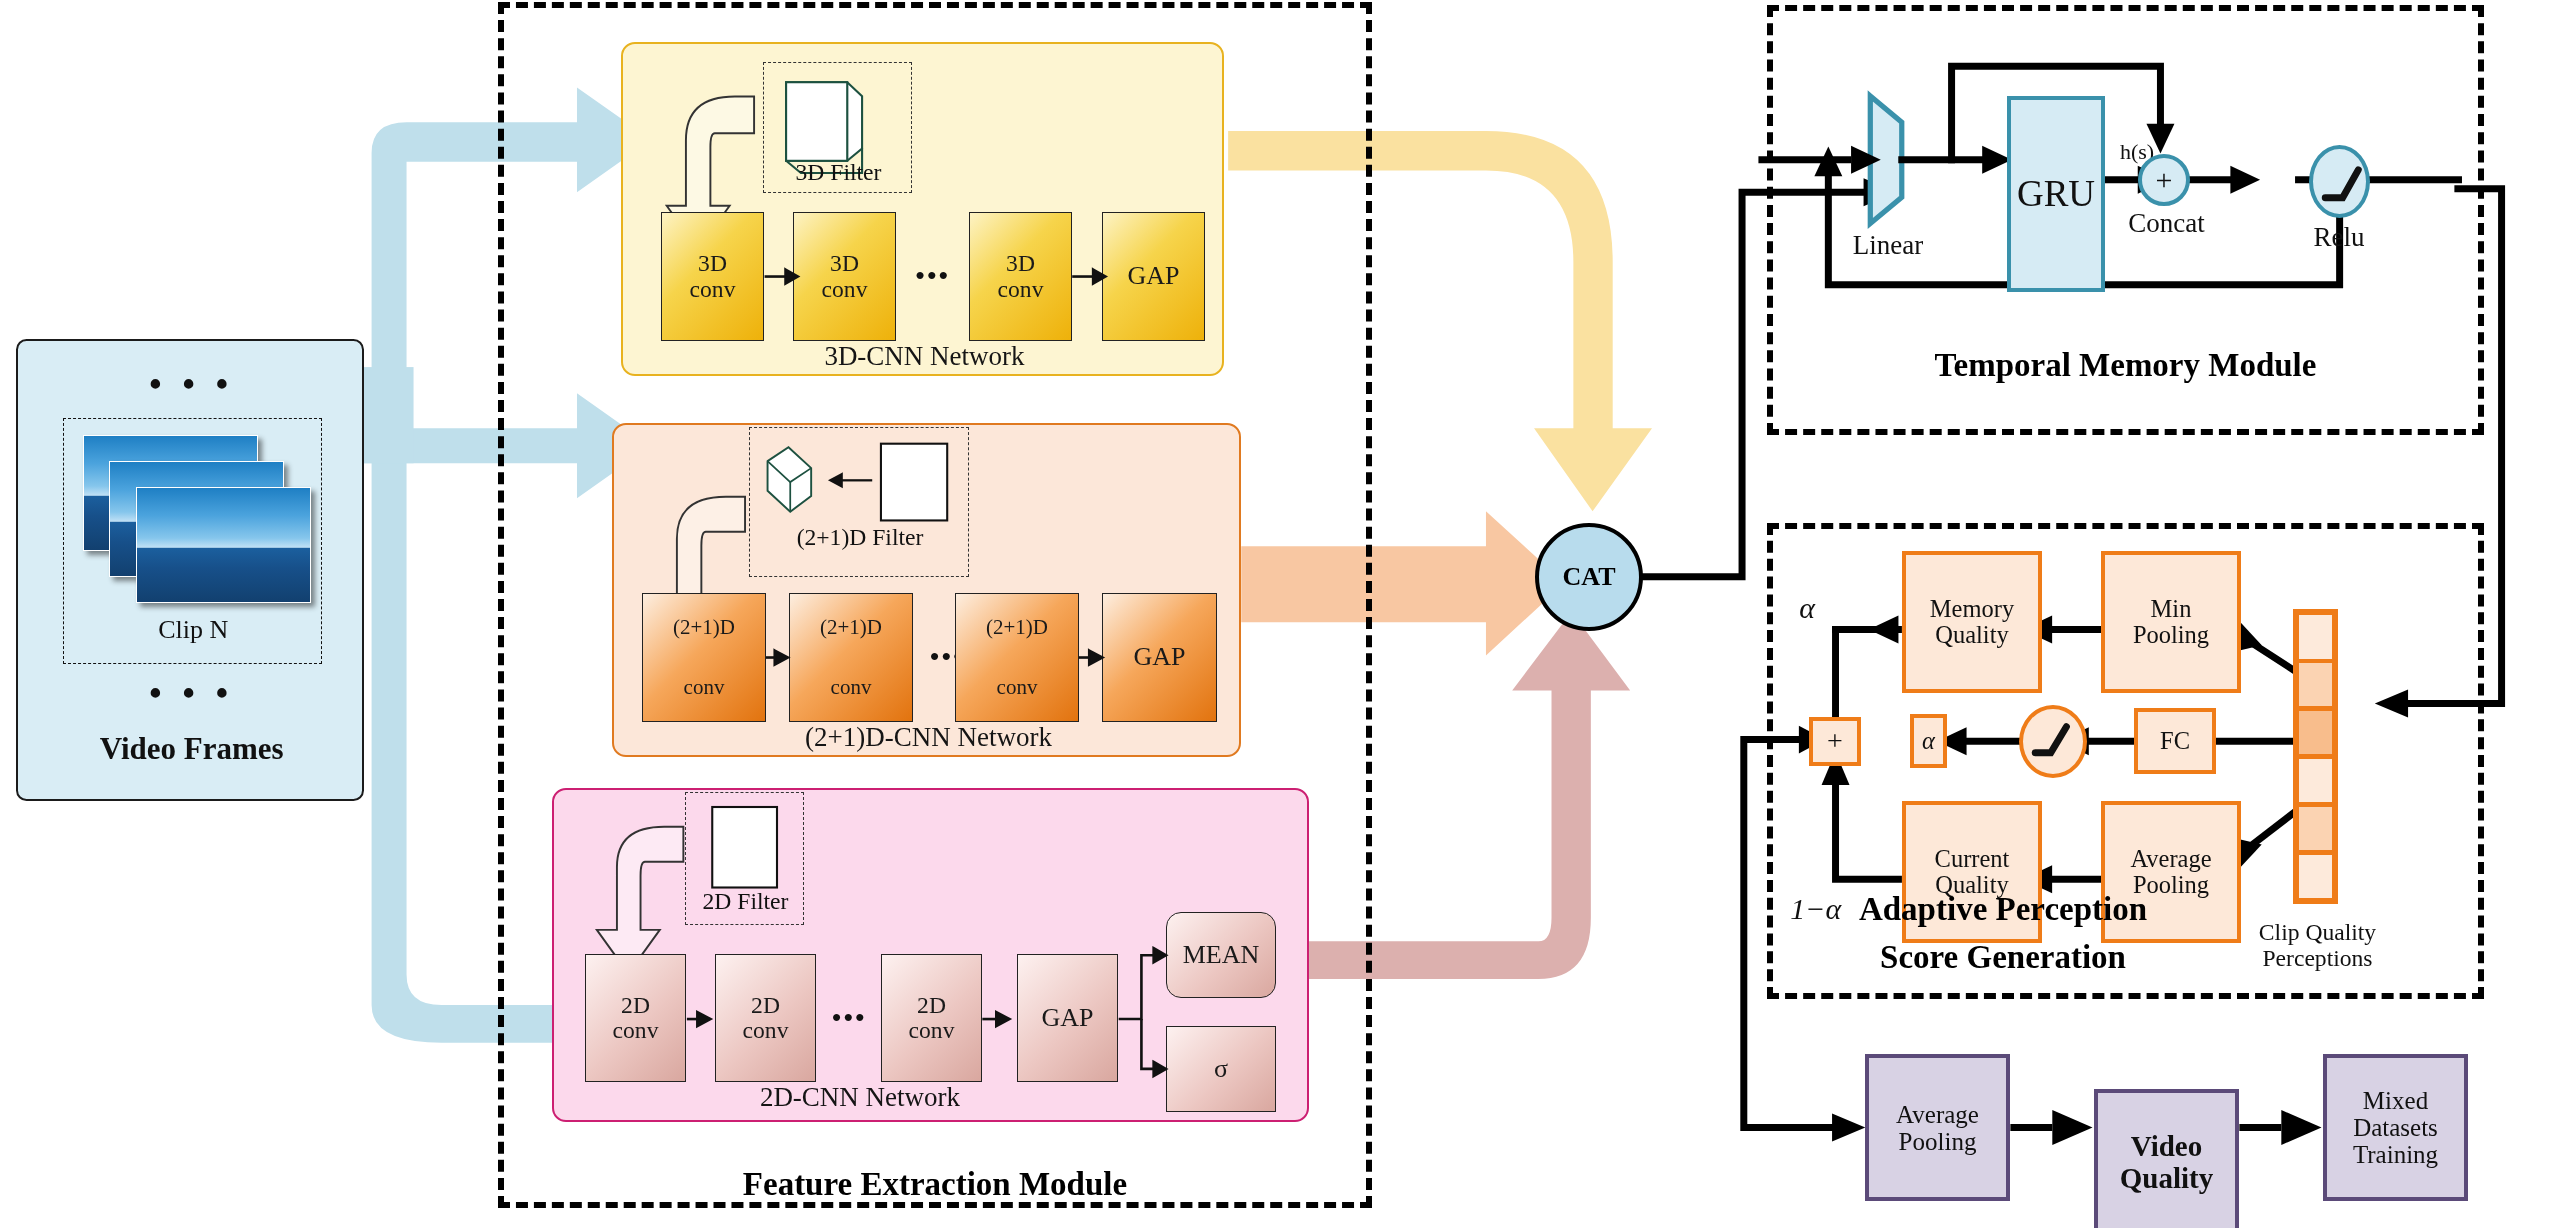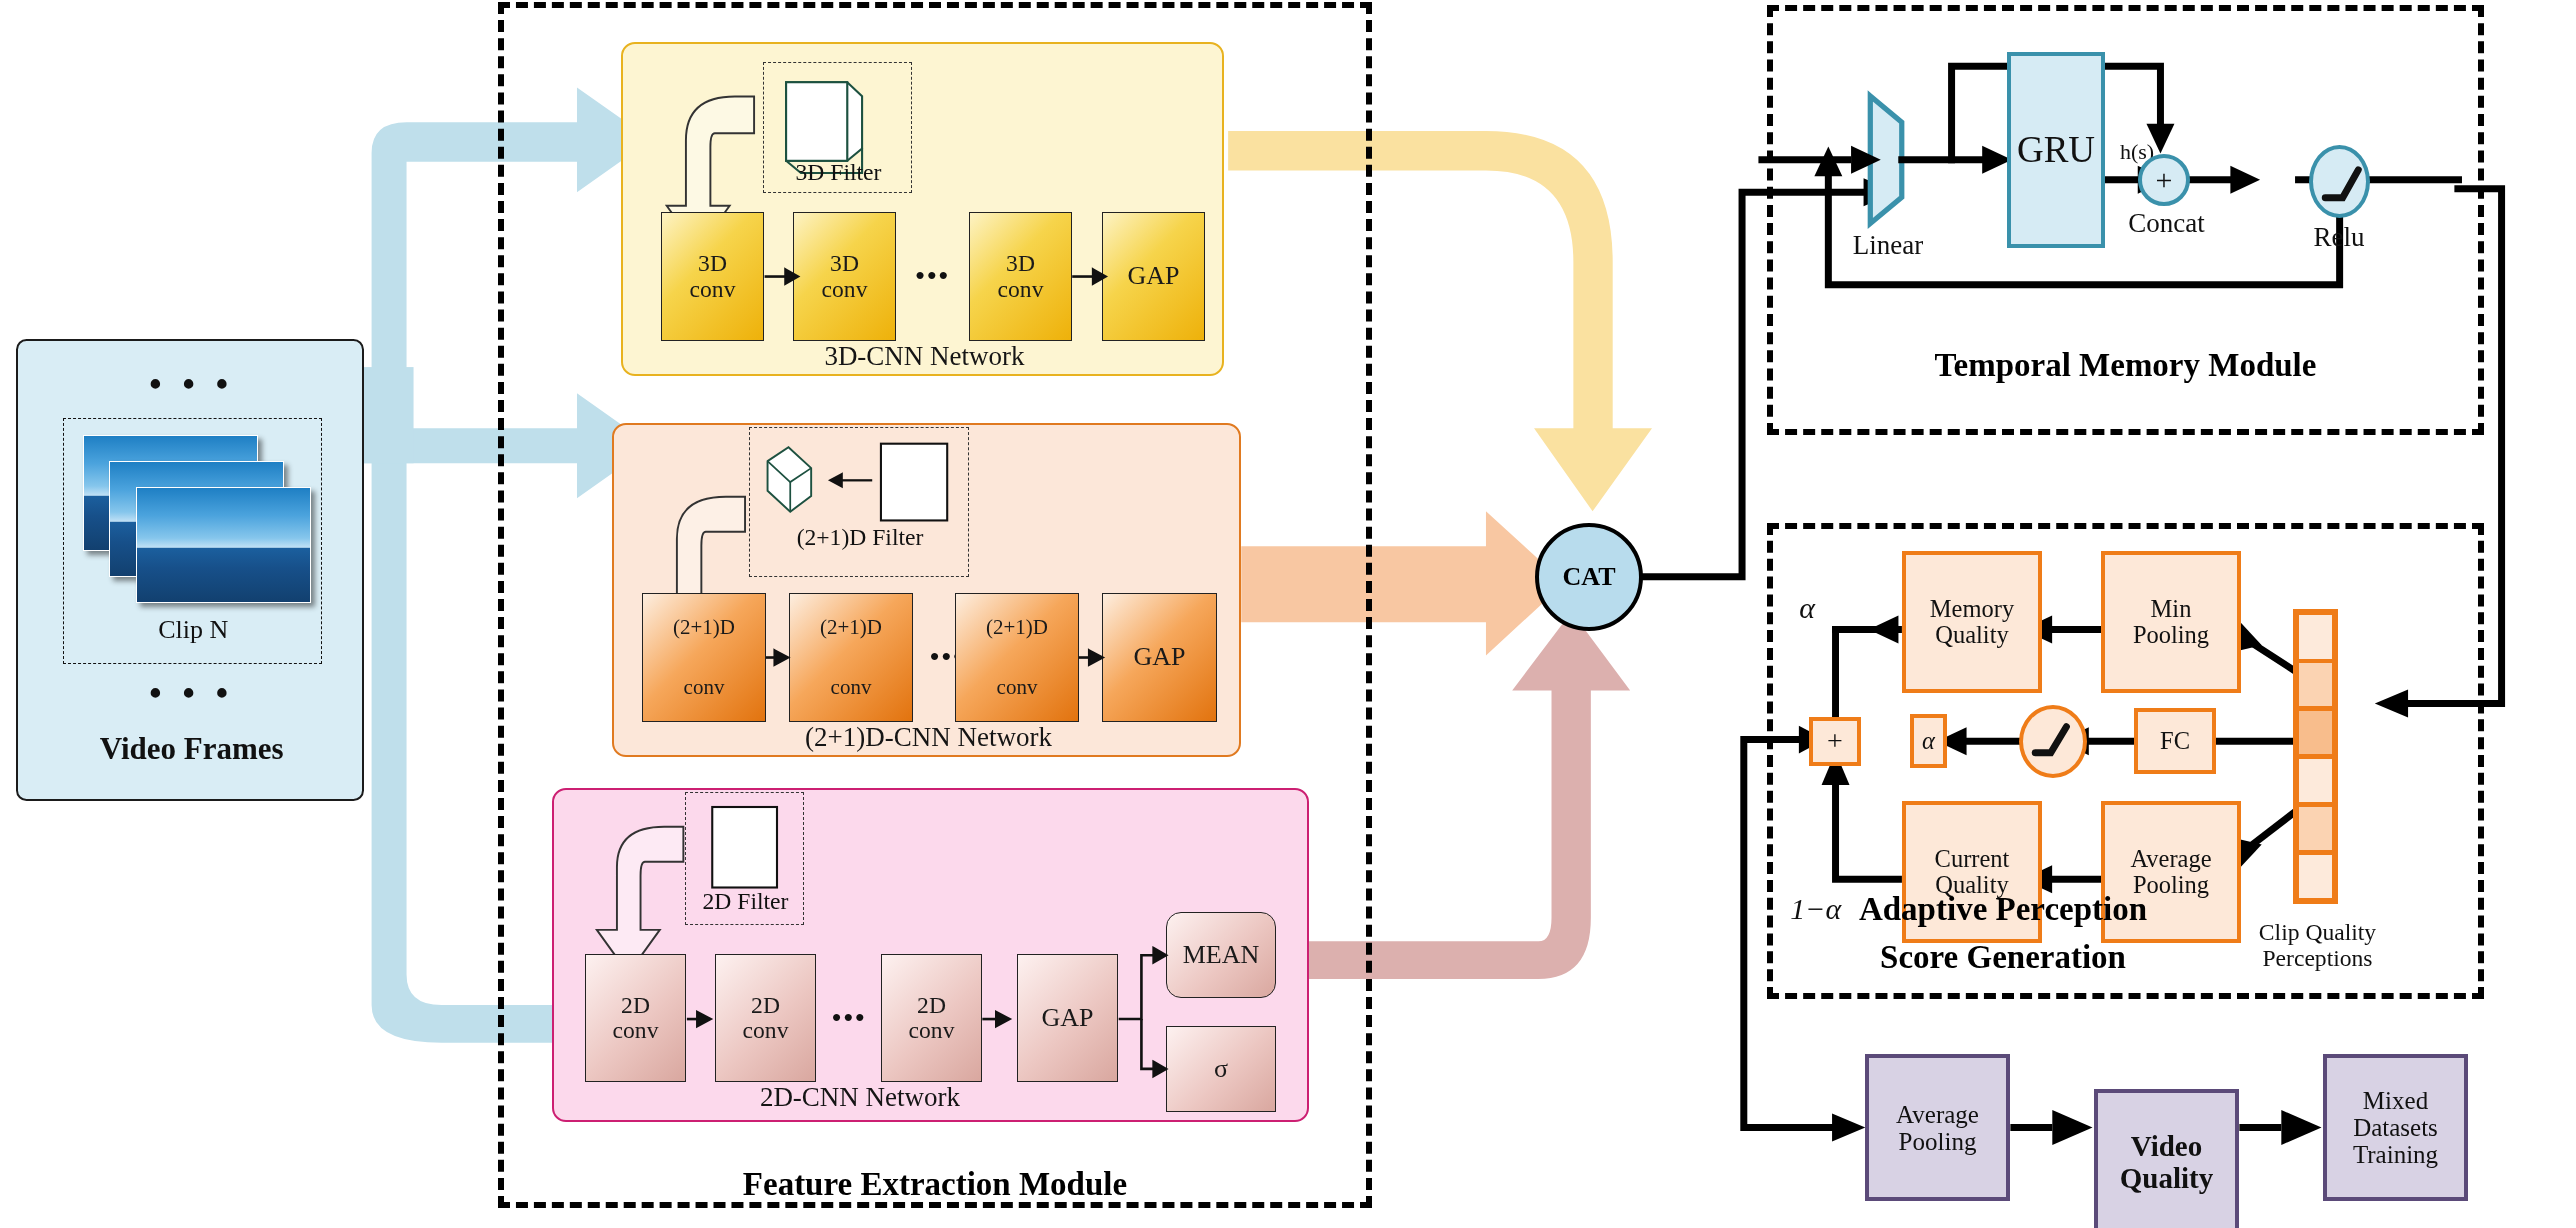--- a/index.html
+++ b/index.html
@@ -38,21 +38,21 @@
   .netlabel{font-size:27px;color:#151515;}
   .filterbox{border:1.7px dashed #333;}
   .filtlabel{font-size:23.6px;color:#111;}
   .ell{font-size:26px;letter-spacing:2.6px;color:#111;font-weight:bold;}
 
   
   .cat{background:#b8dced;border:4.4px solid #000;border-radius:50%;}
   .cattxt{font-size:26px;font-weight:bold;color:#000;}
 
   
-  .gru{background:#d6ebf4;border:4.4px solid #3a91ab;}
+  .gru{background:#d6ebf4;border:4.4px solid #3a91ab;margin-top:44px;}
   .grutxt{font-size:37px;color:#111;}
   .node-label{font-size:27px;color:#111;}
   .hs{font-size:22px;color:#111;}
   .circ-teal{border:4.4px solid #3a91ab;background:#d6ebf4;border-radius:50%;}
   .modtitle{font-size:33px;font-weight:bold;color:#000;}
 
   
   .obox{background:#fde8d8;border:4.4px solid #ef7c18;}
   .oboxtxt{font-size:24.5px;color:#111;}
   .alpha{font-style:italic;font-size:30px;color:#111;font-family:"Liberation Serif",serif;}

